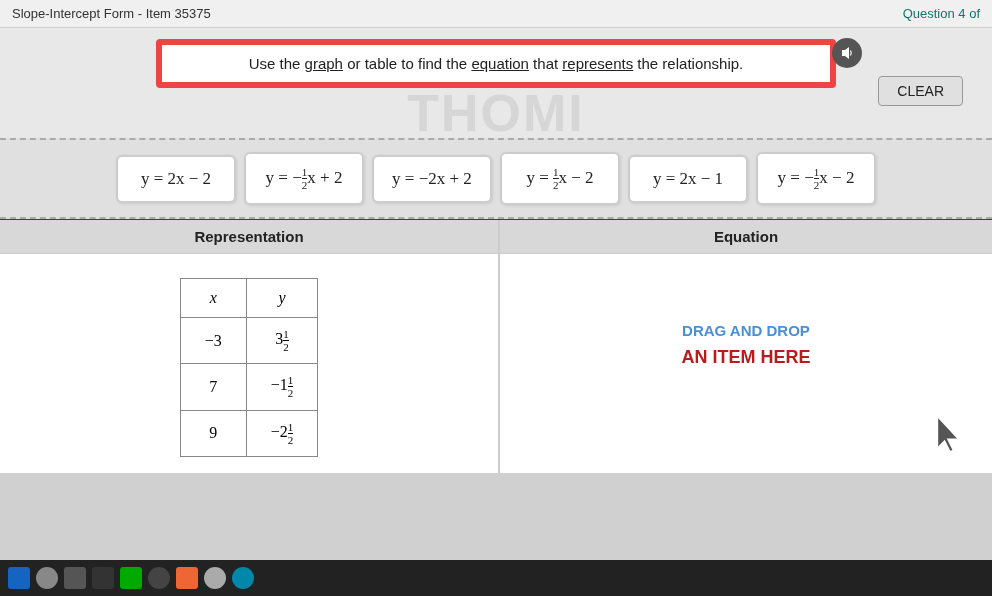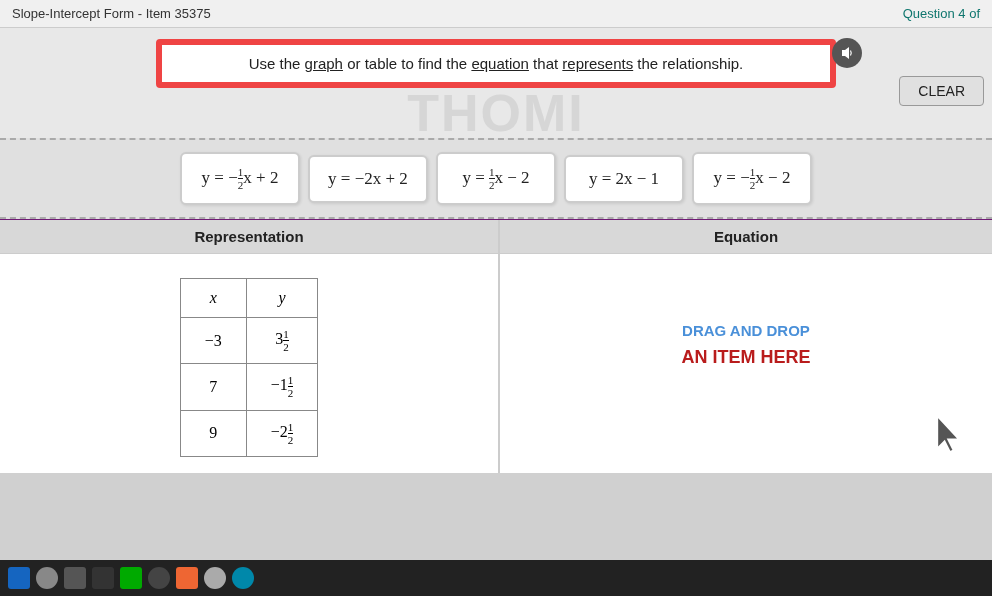--- a/index.html
+++ b/index.html
@@ -73,21 +73,21 @@
       justify-content: center;
       cursor: pointer;
       color: white;
       font-size: 14px;
     }
 
     
     .action-buttons {
       position: absolute;
       top: 48px;
-      right: 8px;
+      right: 29px;
       display: flex;
       gap: 6px;
     }
     .btn-clear, .btn-check {
       background: #e0e0e0;
       border: 1px solid #999;
       border-radius: 4px;
       padding: 6px 18px;
       font-size: 14px;
       font-family: Arial, sans-serif;
@@ -291,20 +291,23 @@
       <button class="btn-clear">CLEAR</button>
     </div>
   </div>
 
   <div style="position:relative;">
     <div class="watermark-area">
       <span class="watermark-text">THOMI</span>
     </div>
 
     <div class="tiles-strip">
+      <div class="equation-tile">
+        y = 2x − 2
+      </div>
       <div class="equation-tile">
         y = −<span class="frac"><span>1</span><span>2</span></span>x + 2
       </div>
       <div class="equation-tile">
         y = −2x + 2
       </div>
       <div class="equation-tile">
         y = <span class="frac"><span>1</span><span>2</span></span>x − 2
       </div>
       <div class="equation-tile">

